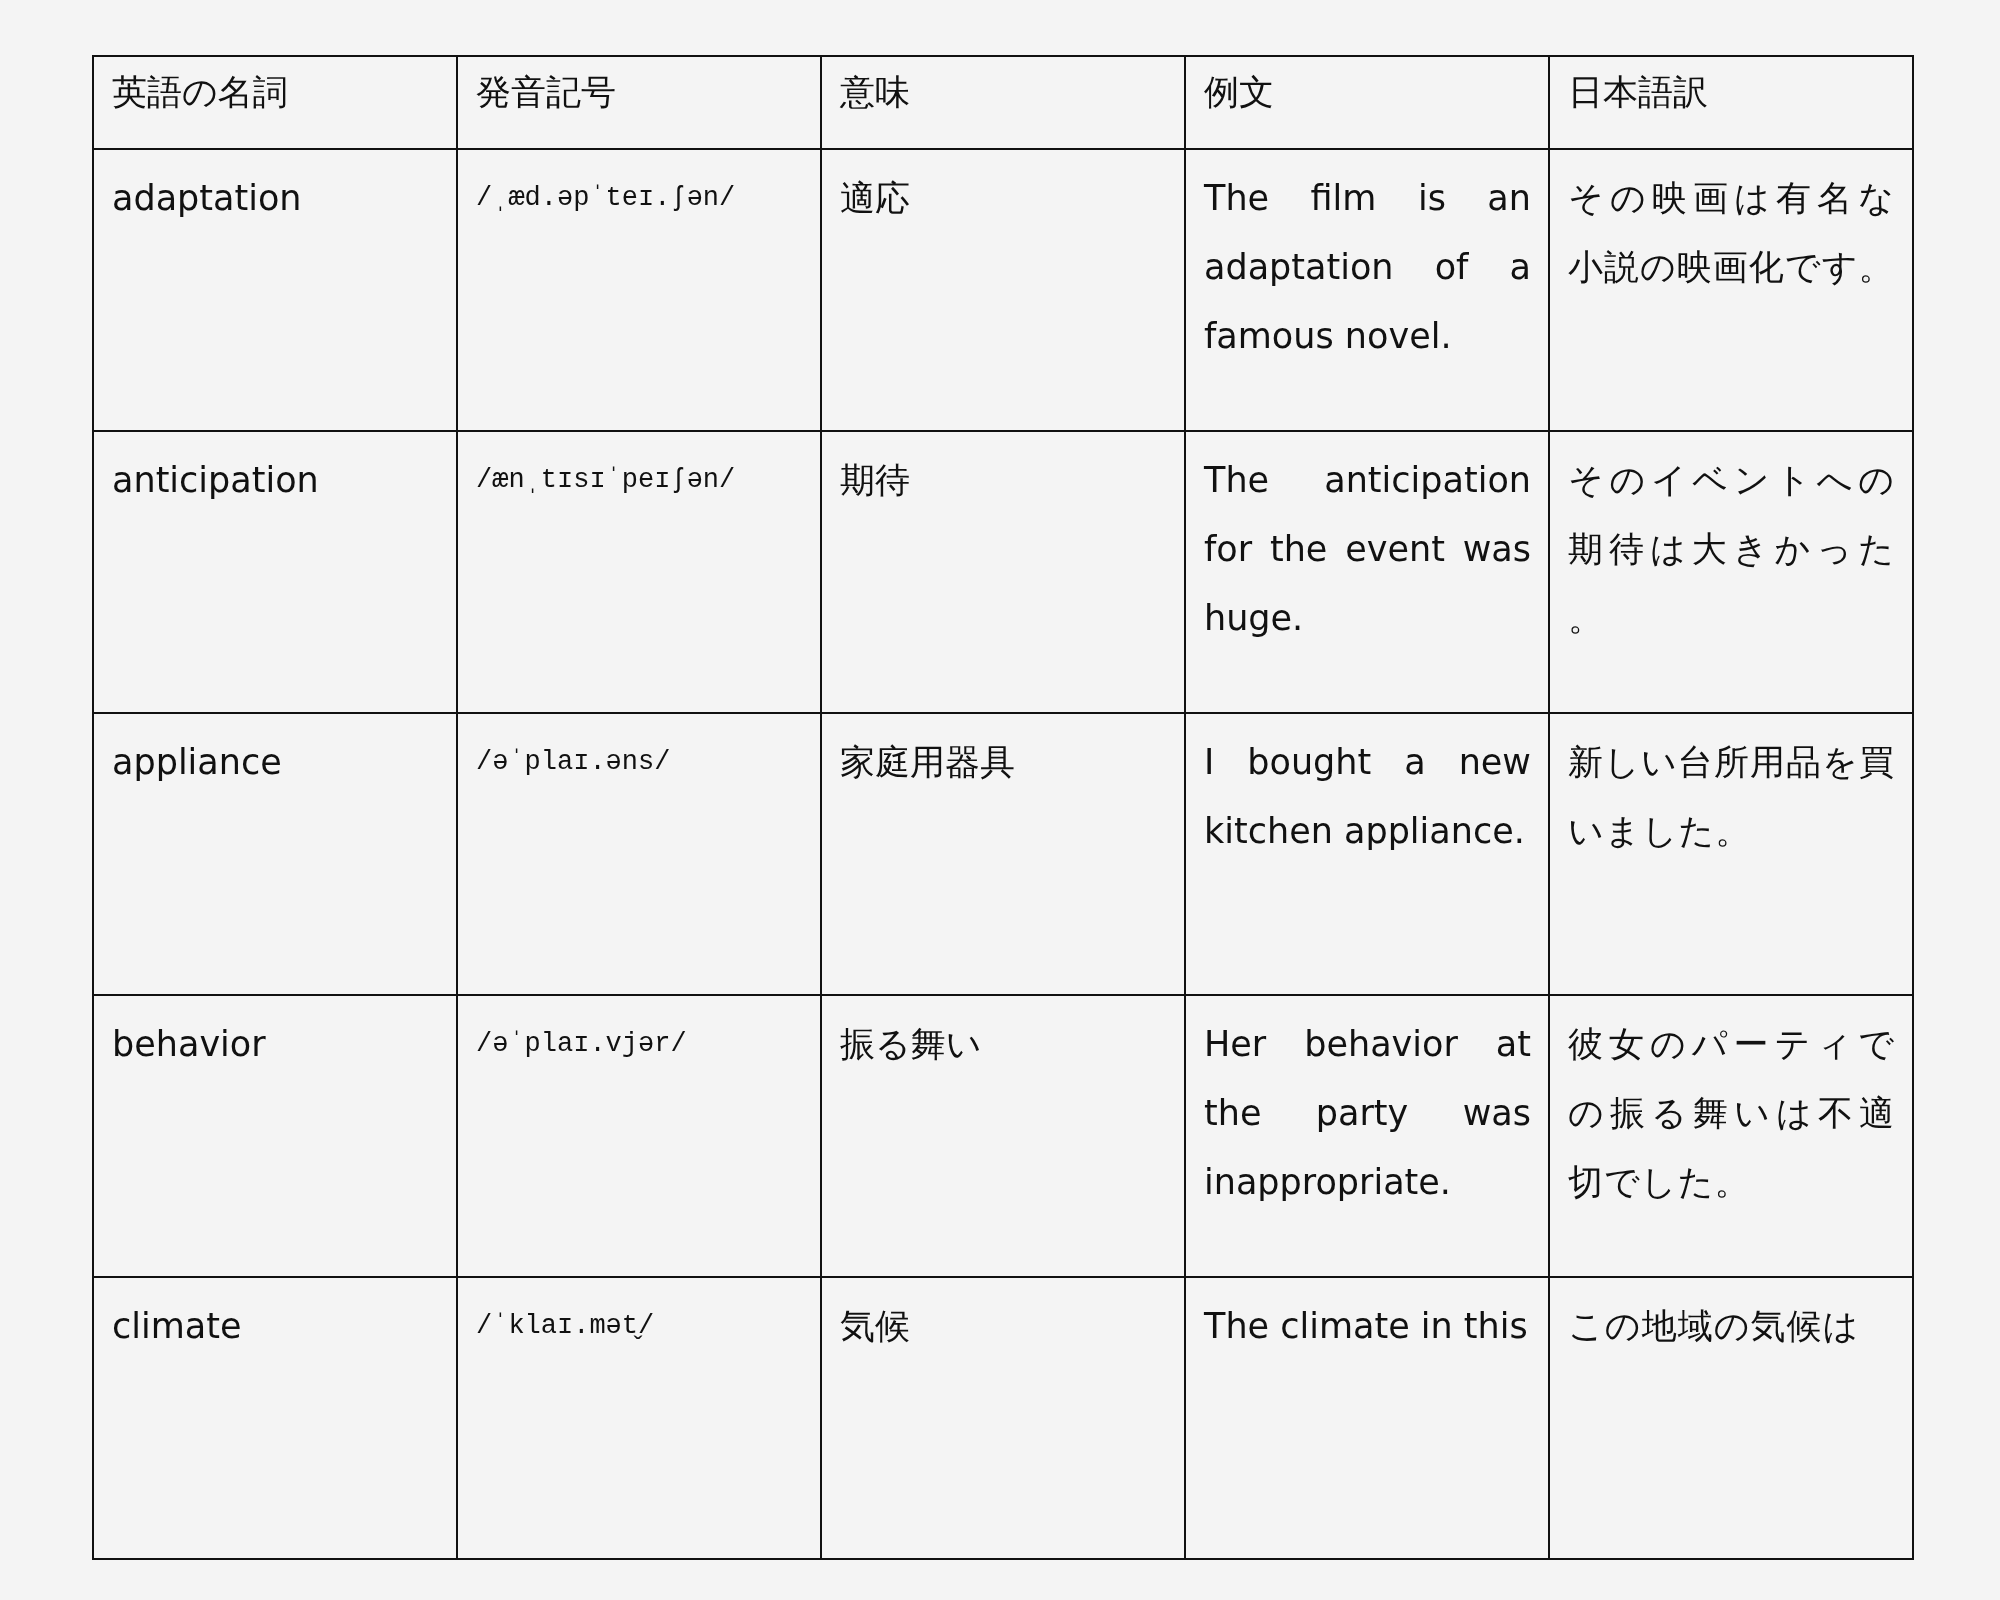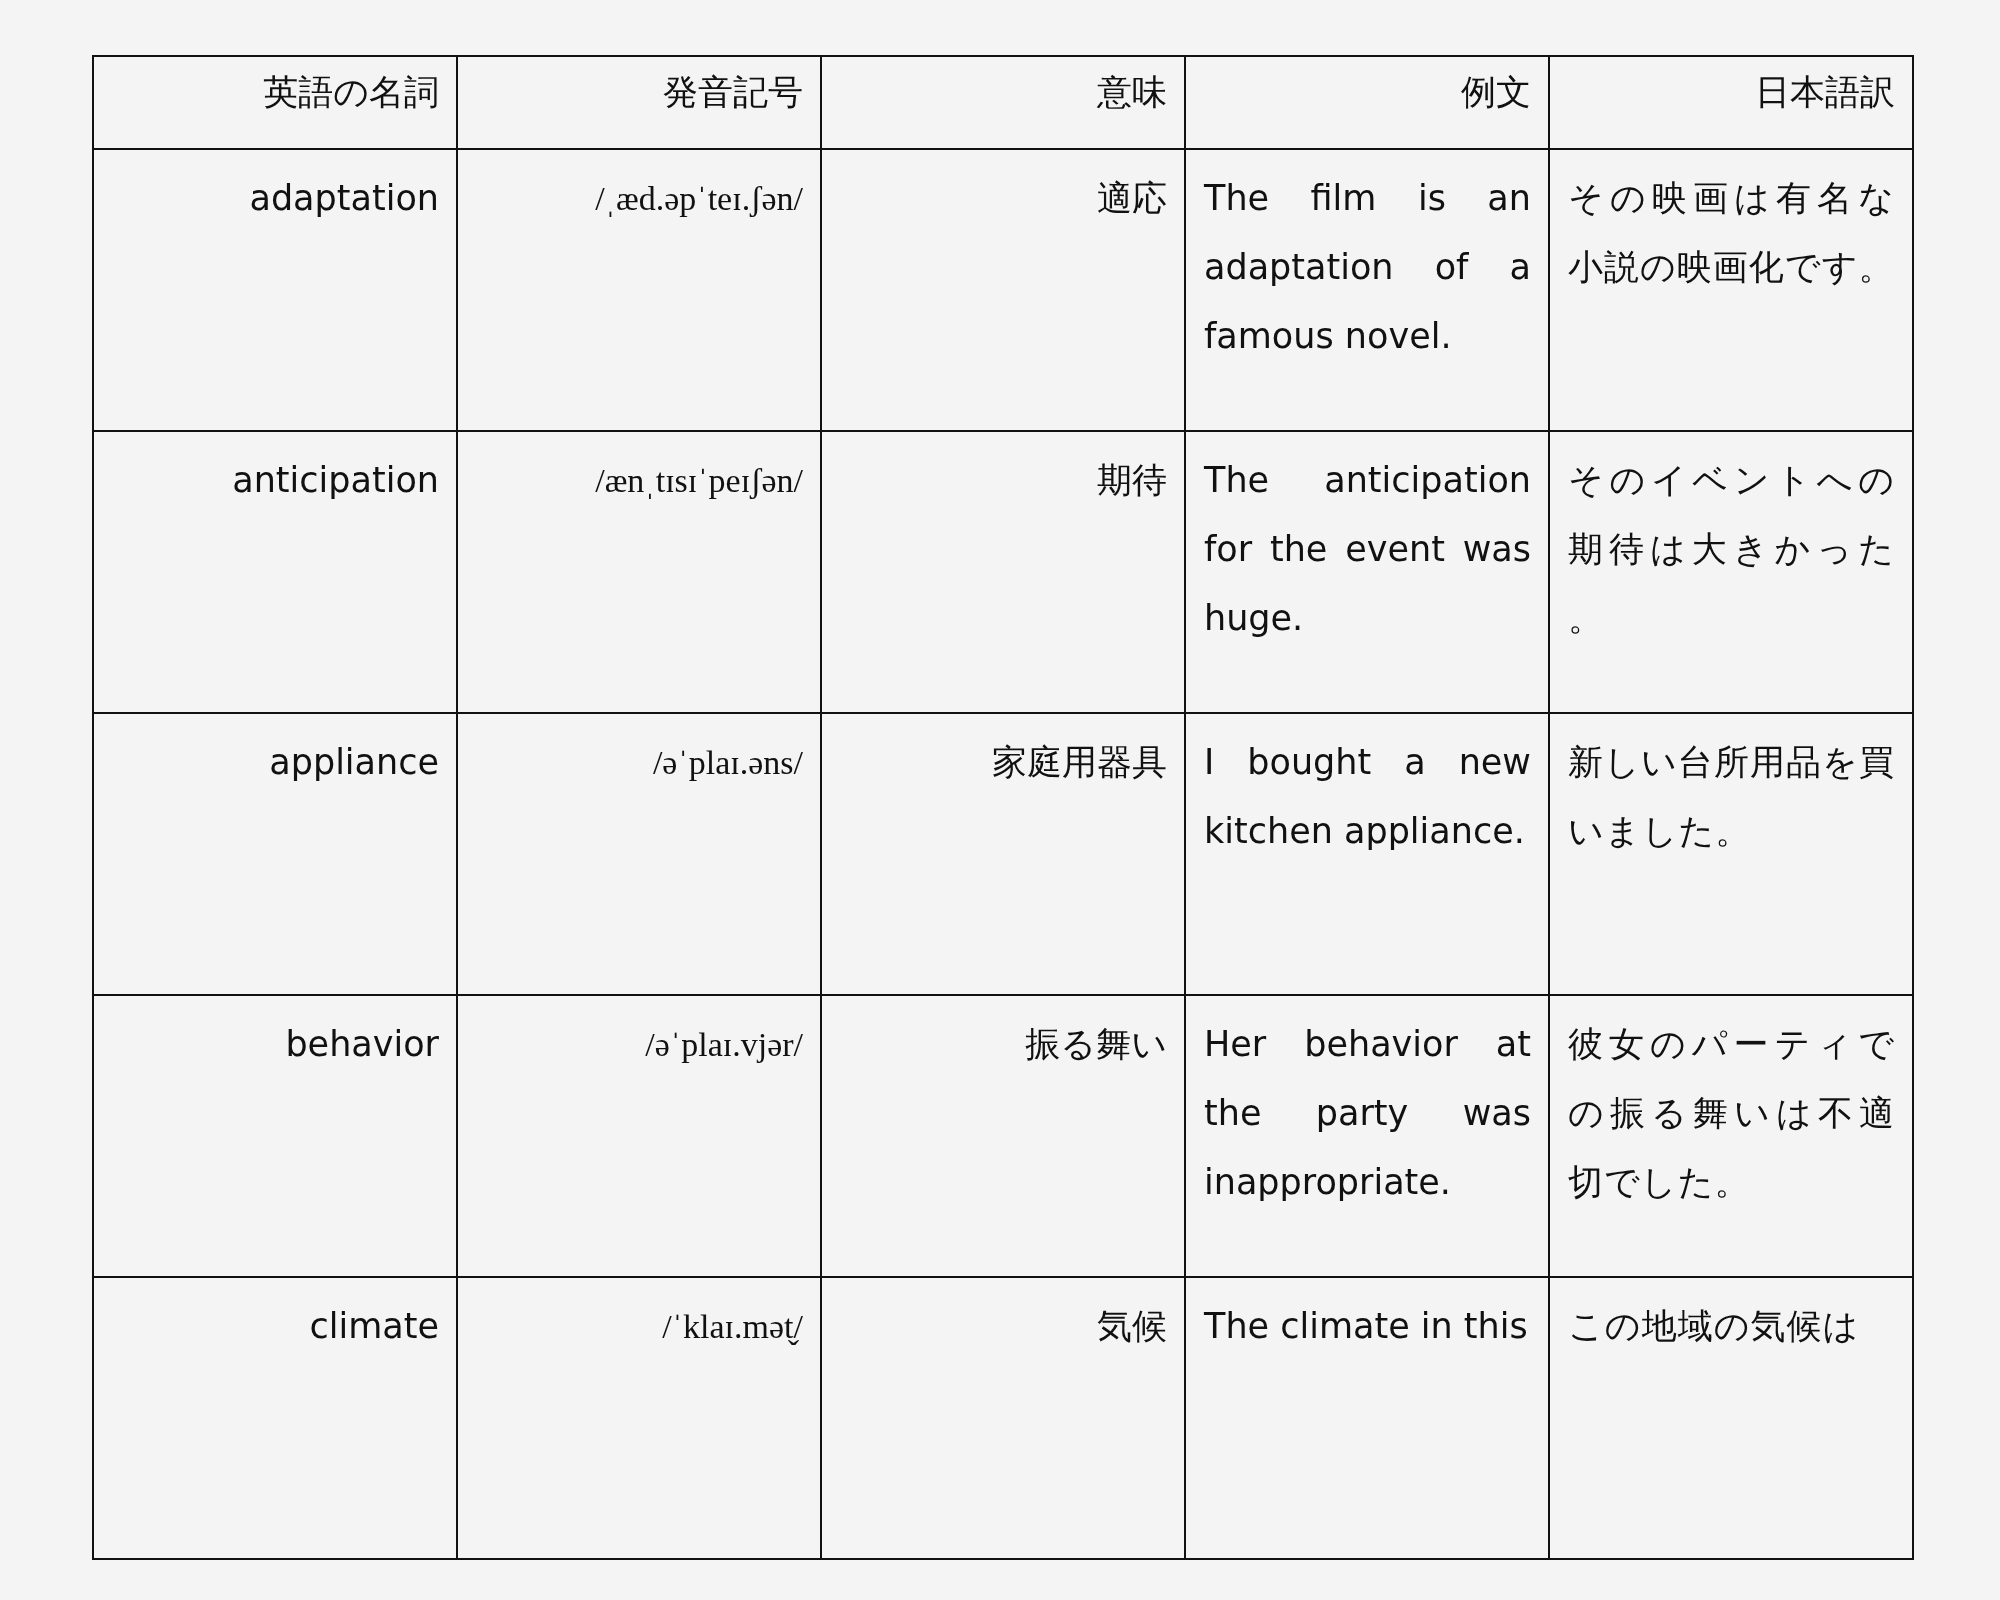--- a/index.html
+++ b/index.html
@@ -21,21 +21,21 @@
       top: 55px;
       width: 1822px;
       border-collapse: collapse;
       table-layout: fixed;
     }
     .vocab-table col { width: 364px; }
     .vocab-table th,
     .vocab-table td {
       border: 2px solid #111111;
       vertical-align: top;
-      text-align: right;
+      text-align: left;
       padding: 14px 17px 0 18px;
       font-size: 35px;
       line-height: 69px;
       font-weight: normal;
       box-sizing: border-box;
       overflow: hidden;
     }
     .vocab-table thead th {
       height: 93px;
       line-height: 58px;
@@ -44,22 +44,22 @@
     .vocab-table tbody tr { height: 282px; }
     .vocab-table td.example { text-align: justify; }
     .vocab-table td.translation {
       text-align: justify;
       letter-spacing: 1px;
       word-break: break-all;
       line-break: anywhere;
       margin-left: 32px;
     }
     .vocab-table td.ipa {
-      font-family: Liberation Serif, serif;
-      font-size: 34px;
+      font-family: Liberation Mono, monospace;
+      font-size: 27px;
     }
   </style>
 </head>
 <body>
 
 <table class="vocab-table">
   <colgroup>
       <col>
       <col>
       <col>

